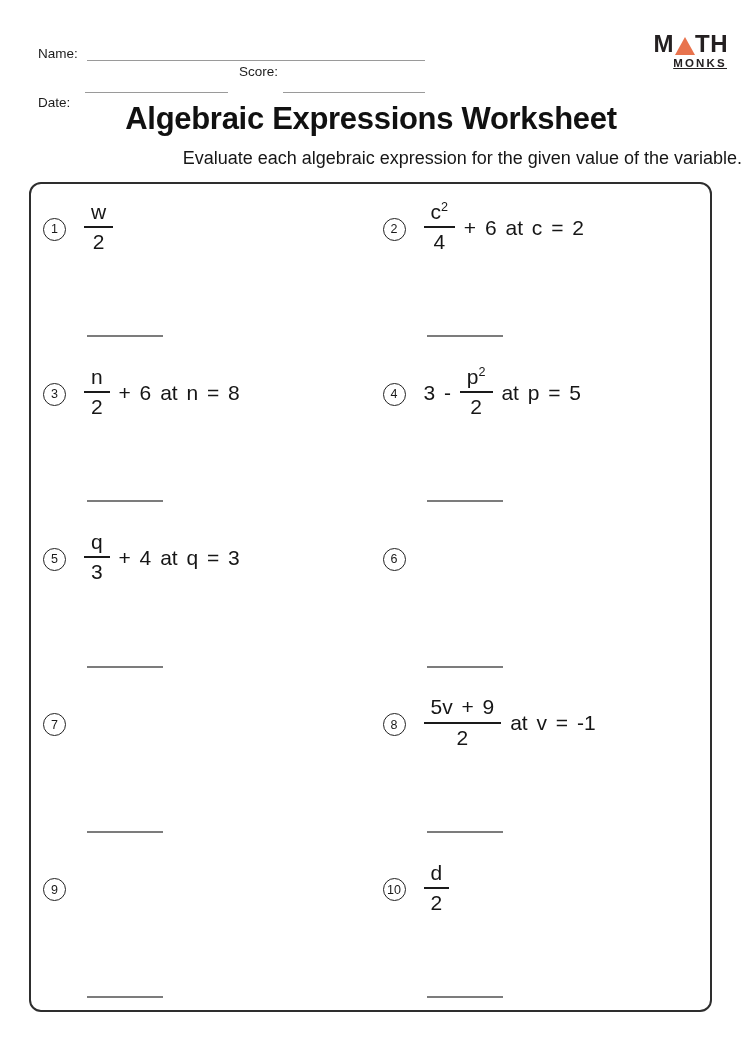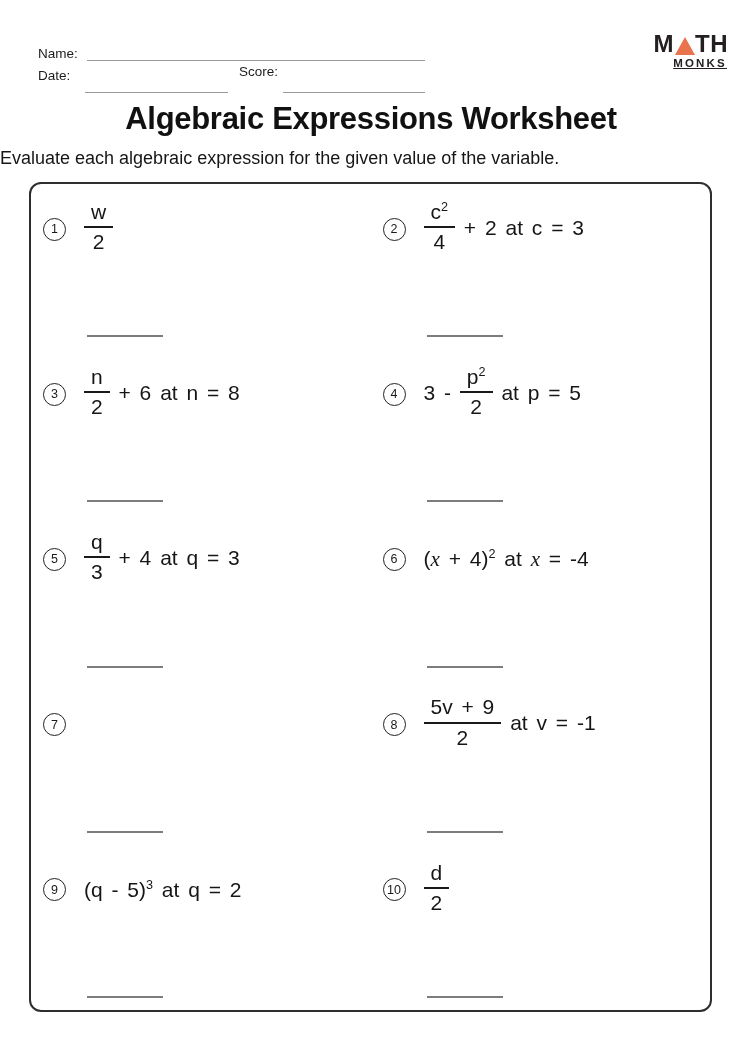--- a/index.html
+++ b/index.html
@@ -14,21 +14,21 @@
     overflow: hidden;
   }
 
   
   .field-label {
     position: absolute;
     font-size: 13.5px;
     color: #1c1c1c;
   }
   .name-label  { left: 38px; top: 46px; }
-  .date-label  { left: 38px; top: 68px; }
+  .date-label  { left: 38px; top: 95px; }
   .score-label { left: 239px; top: 64px; }
 
   .fill-line {
     position: absolute;
     border-bottom: 1.5px solid #9a9a9a;
     height: 1px;
   }
   .name-line  { left: 87px;  top: 60px; width: 338px; }
   .date-line  { left: 85px;  top: 92px; width: 143px; }
   .score-line { left: 283px; top: 92px; width: 142px; }
@@ -76,21 +76,21 @@
     text-align: center;
     font-size: 31px;
     font-weight: bold;
     letter-spacing: -0.3px;
     color: #111111;
   }
   .instructions {
     position: absolute;
     left: 0; right: 0;
     top: 148px;
-    text-align: left;
+    text-align: right;
     font-size: 18px;
     color: #161616;
   }
 
   
   .problems-grid {
     position: absolute;
     left: 29px;
     top: 182px;
     width: 683px;
@@ -195,21 +195,21 @@
       <div class="cell">
         <div class="prob-row">
           <span class="circle-num">1</span>
           <span class="expr"><span class="frac"><span class="num">w</span><span class="den">2</span></span></span>
         </div>
         <span class="answer-line"></span>
       </div>
       <div class="cell">
         <div class="prob-row">
           <span class="circle-num">2</span>
-          <span class="expr"><span class="frac"><span class="num">c<sup>2</sup></span><span class="den">4</span></span><span> + 2 at c = 3</span></span>
+          <span class="expr"><span class="frac"><span class="num">c<sup>2</sup></span><span class="den">4</span></span><span> + 6 at c = 2</span></span>
         </div>
         <span class="answer-line"></span>
       </div>
       <div class="cell">
         <div class="prob-row">
           <span class="circle-num">3</span>
           <span class="expr"><span class="frac"><span class="num">n</span><span class="den">2</span></span><span> + 6 at n = 8</span></span>
         </div>
         <span class="answer-line"></span>
       </div>
@@ -223,41 +223,39 @@
       <div class="cell">
         <div class="prob-row">
           <span class="circle-num">5</span>
           <span class="expr"><span class="frac"><span class="num">q</span><span class="den">3</span></span><span> + 4 at q = 3</span></span>
         </div>
         <span class="answer-line"></span>
       </div>
       <div class="cell">
         <div class="prob-row">
           <span class="circle-num">6</span>
-          <span class="expr"><span>(</span><span class="seg-italic">x</span><span> + 4)</span><span class="supseg">2</span><span> at </span><span class="seg-italic">x</span><span> = -4</span></span>
         </div>
         <span class="answer-line"></span>
       </div>
       <div class="cell">
         <div class="prob-row">
           <span class="circle-num">7</span>
         </div>
         <span class="answer-line"></span>
       </div>
       <div class="cell">
         <div class="prob-row">
           <span class="circle-num">8</span>
           <span class="expr"><span class="frac"><span class="num">5v + 9</span><span class="den">2</span></span><span> at v = -1</span></span>
         </div>
         <span class="answer-line"></span>
       </div>
       <div class="cell">
         <div class="prob-row">
           <span class="circle-num">9</span>
-          <span class="expr"><span>(q - 5)</span><span class="supseg">3</span><span> at q = 2</span></span>
         </div>
         <span class="answer-line"></span>
       </div>
       <div class="cell">
         <div class="prob-row">
           <span class="circle-num">10</span>
           <span class="expr"><span class="frac"><span class="num">d</span><span class="den">2</span></span></span>
         </div>
         <span class="answer-line"></span>
       </div>

